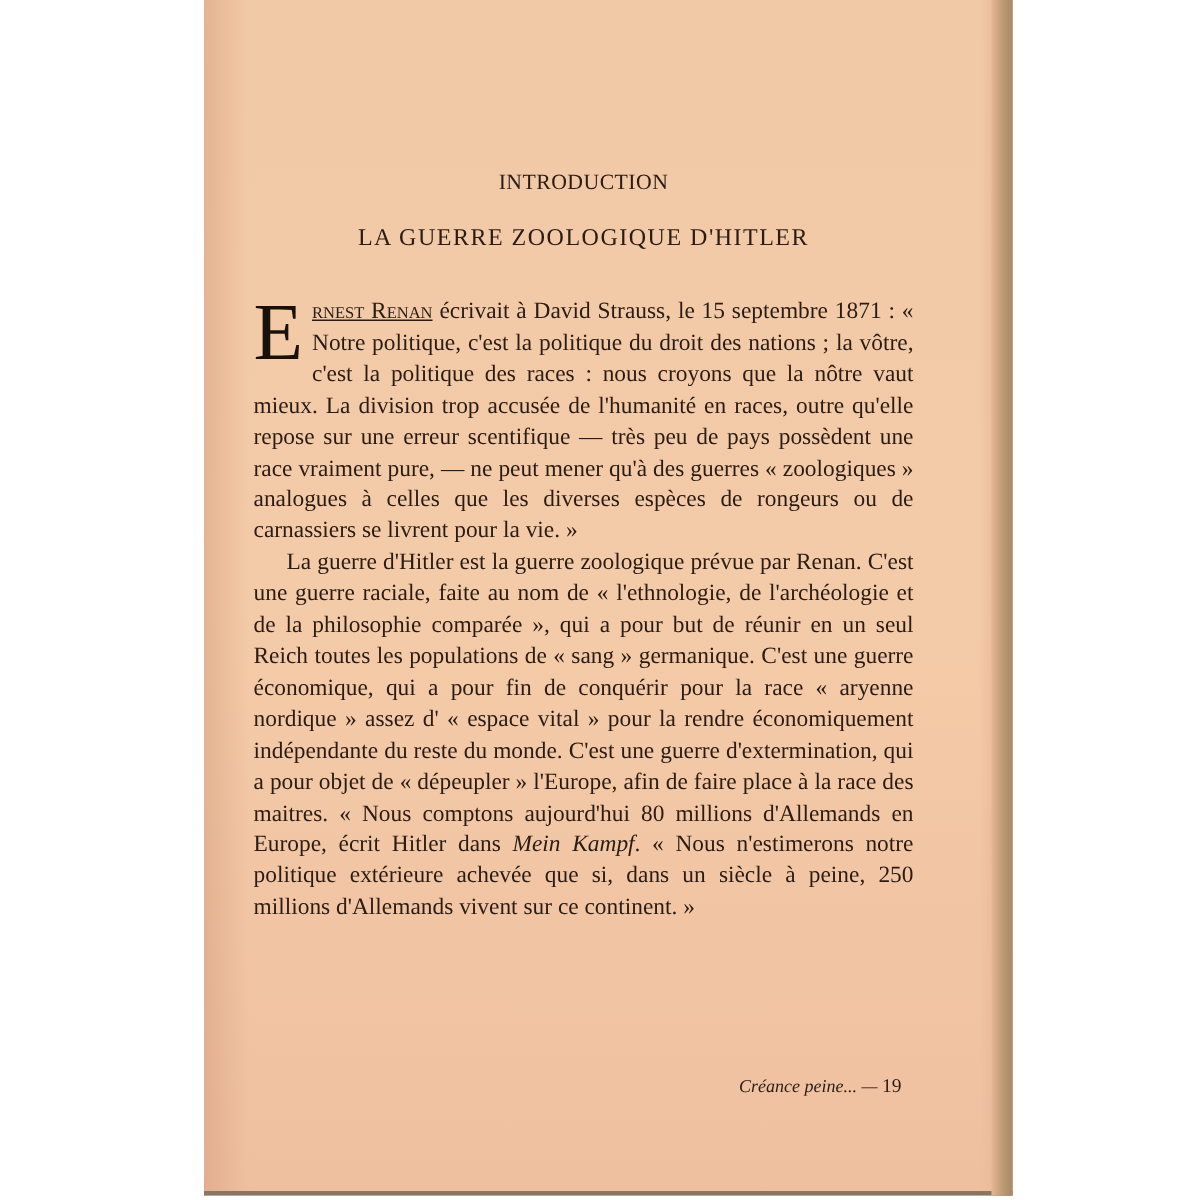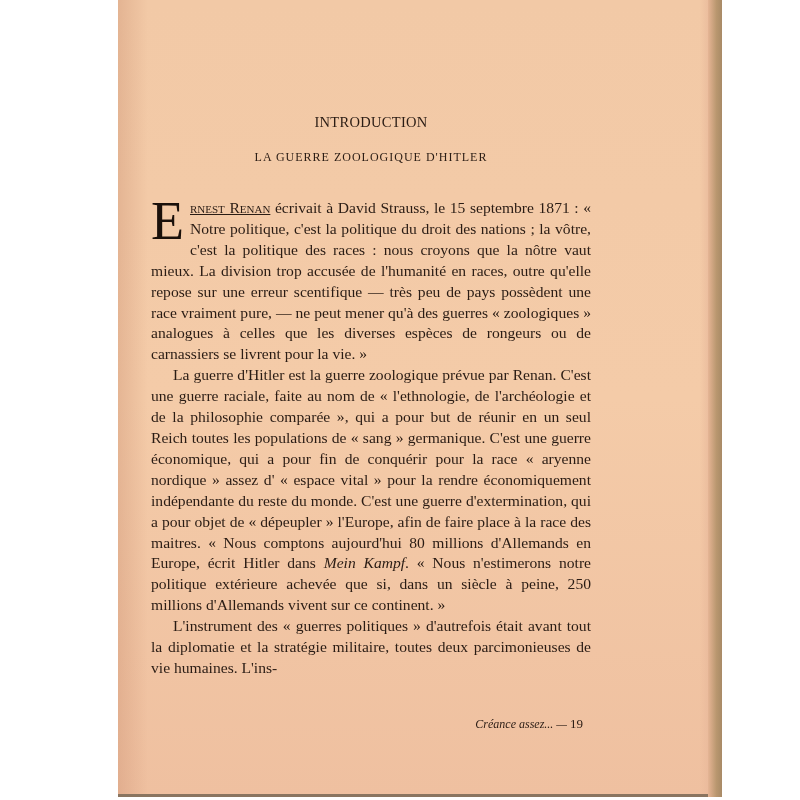--- a/index.html
+++ b/index.html
@@ -1,18 +1,18 @@
 <!DOCTYPE html>
 <html><head>
 <meta charset="utf-8">
 <style>
   html, body { margin:0; padding:0; background:#ffffff; }
   body { width:800px; height:800px; position:relative; overflow:hidden; }
   .page {
-    position:absolute; left:118px; top:0; width:604px; height:797px;
+    position:absolute; left:136px; top:0; width:539px; height:797px;
     background:
       linear-gradient(90deg, rgba(200,140,110,0.35) 0px, rgba(0,0,0,0) 30px),
       linear-gradient(270deg, #b89a78 0px, #c9a684 6px, #e8b89a 10px, rgba(0,0,0,0) 22px),
       linear-gradient(180deg, #f2c9a6 0%, #f4cba8 50%, #efc0a0 100%);
     box-shadow: inset 0 -3px 0 #8a7560;
   }
   .page::after {
     content:""; position:absolute; right:0; top:0; width:14px; height:100%;
     background: linear-gradient(90deg, #e6b595, #b9976f 60%, #a88a66);
   }
@@ -20,21 +20,21 @@
     position:absolute; left:33px; top:110px; width:440px;
     font-family:"DejaVu Serif", "Liberation Serif", serif;
     color:#2a1c14;
   }
   .heading {
     text-align:center; font-size:14.5px; letter-spacing:0.3px;
     font-family:"Liberation Serif", serif; font-weight:normal;
     margin:0;
   }
   .h1 { position:absolute; left:0; width:440px; top:4px; }
-  .h2 { position:absolute; left:0; width:440px; top:40px; font-size:12px; letter-spacing:1px; }
+  .h2 { position:absolute; left:0; width:440px; top:40px; font-size:16px; letter-spacing:1px; }
   .text {
     position:absolute; left:0; top:88px; width:440px;
     font-family:"Liberation Serif", serif;
     font-size:15.6px; line-height:20.9px; text-align:justify;
   }
   .text p { margin:0; }
   .text p.indent { text-indent:22px; }
   .dropcap {
     float:left; font-size:54px; line-height:42px; margin:2px 6px 0 0;
     font-family:"Liberation Serif", serif; color:#1a100a;
@@ -54,22 +54,19 @@
     <h2 class="heading h1">INTRODUCTION</h2>
     <h1 class="heading h2">LA GUERRE ZOOLOGIQUE D'HITLER</h1>
 
     <div class="text">
       <p>
         <span class="dropcap">E</span><span class="sc">rnest Renan</span><span> écrivait à David Strauss, le 15 septembre 1871 : « Notre politique, c'est la politique du droit des nations ; la vôtre, c'est la politique des races : nous croyons que la nôtre vaut mieux. La division trop accusée de l'humanité en races, outre qu'elle repose sur une erreur scentifique — très peu de pays possèdent une race vraiment pure, — ne peut mener qu'à des guerres « zoologiques » analogues à celles que les diverses espèces de rongeurs ou de carnassiers se livrent pour la vie. »</span>
       </p>
       <p class="indent">
         <span>La guerre d'Hitler est la guerre zoologique prévue par Renan. C'est une guerre raciale, faite au nom de « l'ethnologie, de l'archéologie et de la philosophie comparée », qui a pour but de réunir en un seul Reich toutes les populations de « sang » germanique. C'est une guerre économique, qui a pour fin de conquérir pour la race « aryenne nordique » assez d' « espace vital » pour la rendre économiquement indépendante du reste du monde. C'est une guerre d'extermination, qui a pour objet de « dépeupler » l'Europe, afin de faire place à la race des maitres. « Nous comptons aujourd'hui 80 millions d'Allemands en Europe, écrit Hitler dans </span><i>Mein Kampf</i><span>. « Nous n'estimerons notre politique extérieure achevée que si, dans un siècle à peine, 250 millions d'Allemands vivent sur ce continent. »</span>
       </p>
-      <p class="indent">
-        <span>L'instrument des « guerres politiques » d'autrefois était avant tout la diplomatie et la stratégie militaire, toutes deux parcimonieuses de vie humaines. L'ins-</span>
-      </p>
     </div>
 
     <div class="footer">
-      <span>Créance assez...</span><span> — </span><span class="num">19</span>
+      <span>Créance peine...</span><span> — </span><span class="num">19</span>
     </div>
   </div>
 </div>
 
 </body></html>

